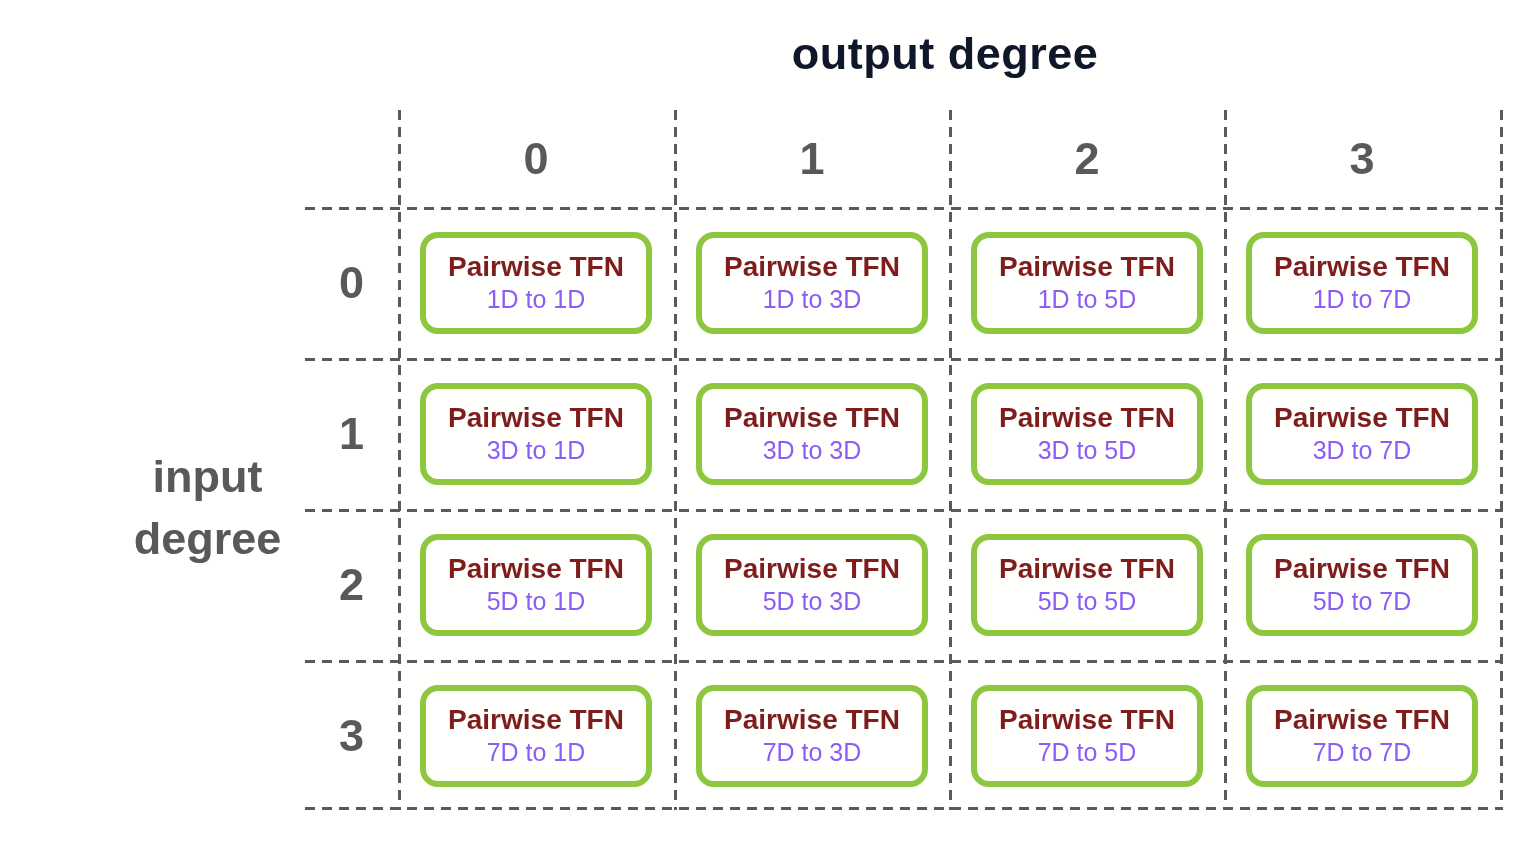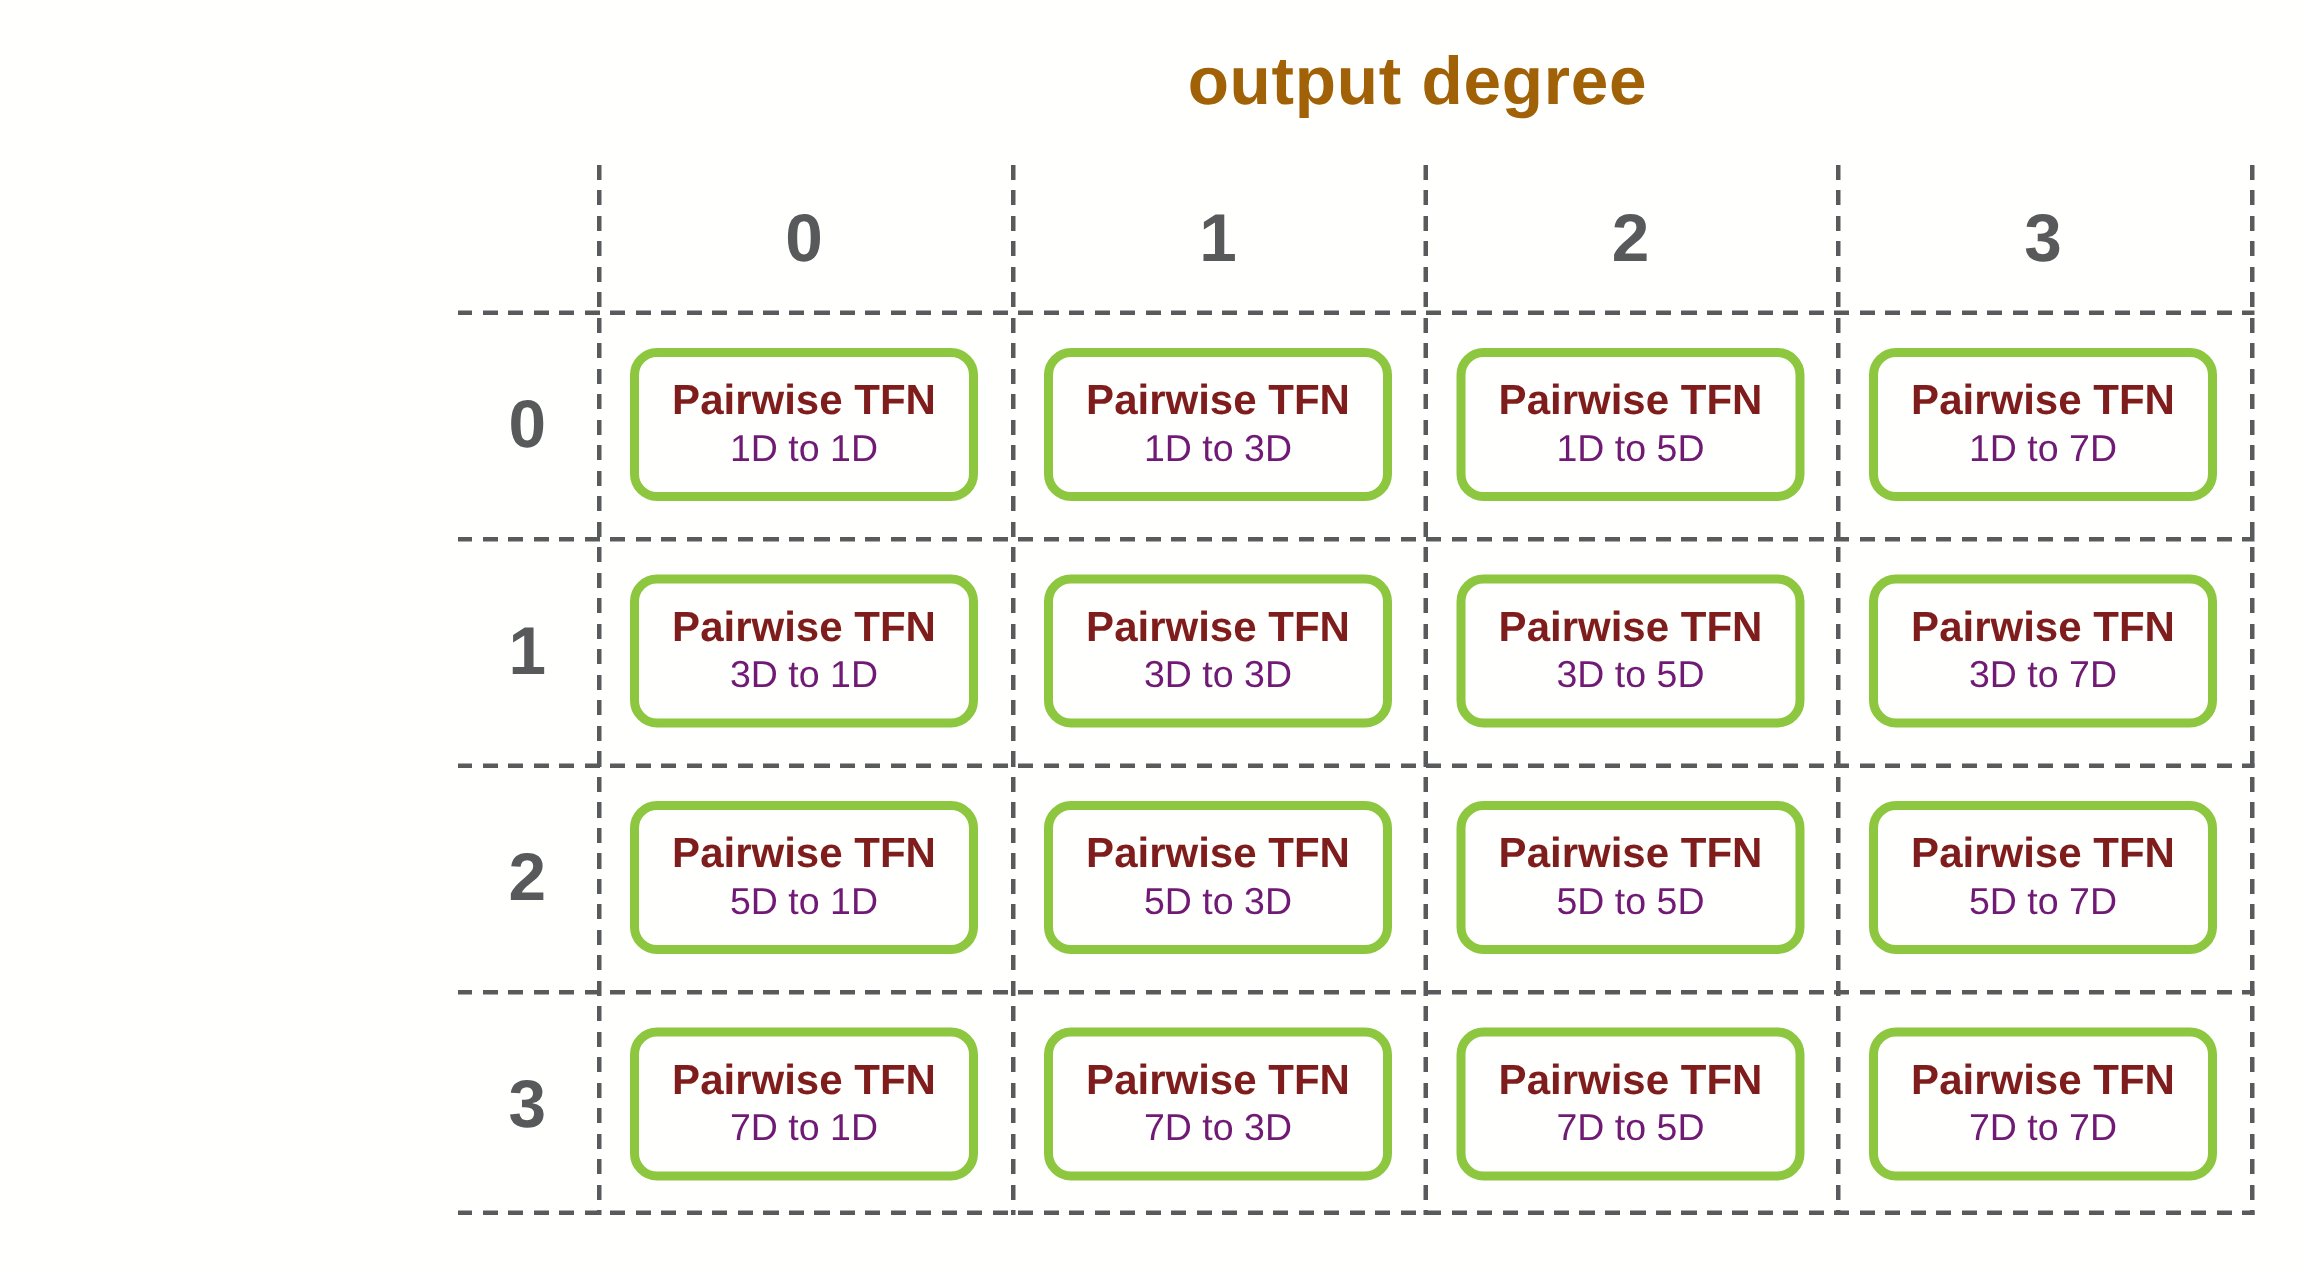--- a/index.html
+++ b/index.html
@@ -30,21 +30,21 @@
     background: repeating-linear-gradient(to right, #595a5c 0 10px, transparent 10px 17px);
   }
   .diagram-title {
     position: absolute;
     left: 390px;
     top: 28px;
     width: 1110px;
     text-align: center;
     font-size: 45px;
     font-weight: bold;
-    color: #a16207;
+    color: #0f172a;
     letter-spacing: 0.5px;
   }
   .col-header {
     position: absolute;
     top: 110px;
     height: 97px;
     width: 276px;
     display: flex;
     align-items: center;
     justify-content: center;
@@ -96,31 +96,35 @@
     gap: 3px;
   }
   .tfn-title {
     font-size: 28px;
     font-weight: bold;
     color: #7f1d1d;
     line-height: 1.1;
   }
   .tfn-sub {
     font-size: 25px;
-    color: #701a75;
+    color: #8b5cf6;
     line-height: 1.1;
     text-align: center;
   }
 </style>
 </head>
 <body>
 
 <div class="canvas">
 
   <div class="diagram-title">output degree</div>
+  <div class="axis-label">
+    <div>input</div>
+    <div>degree</div>
+  </div>
 
   <div class="vline" style="left:398px"></div>
   <div class="vline" style="left:674px"></div>
   <div class="vline" style="left:949px"></div>
   <div class="vline" style="left:1224px"></div>
   <div class="vline" style="left:1500px"></div>
   <div class="hline" style="top:207px"></div>
   <div class="hline" style="top:358px"></div>
   <div class="hline" style="top:509px"></div>
   <div class="hline" style="top:660px"></div>

